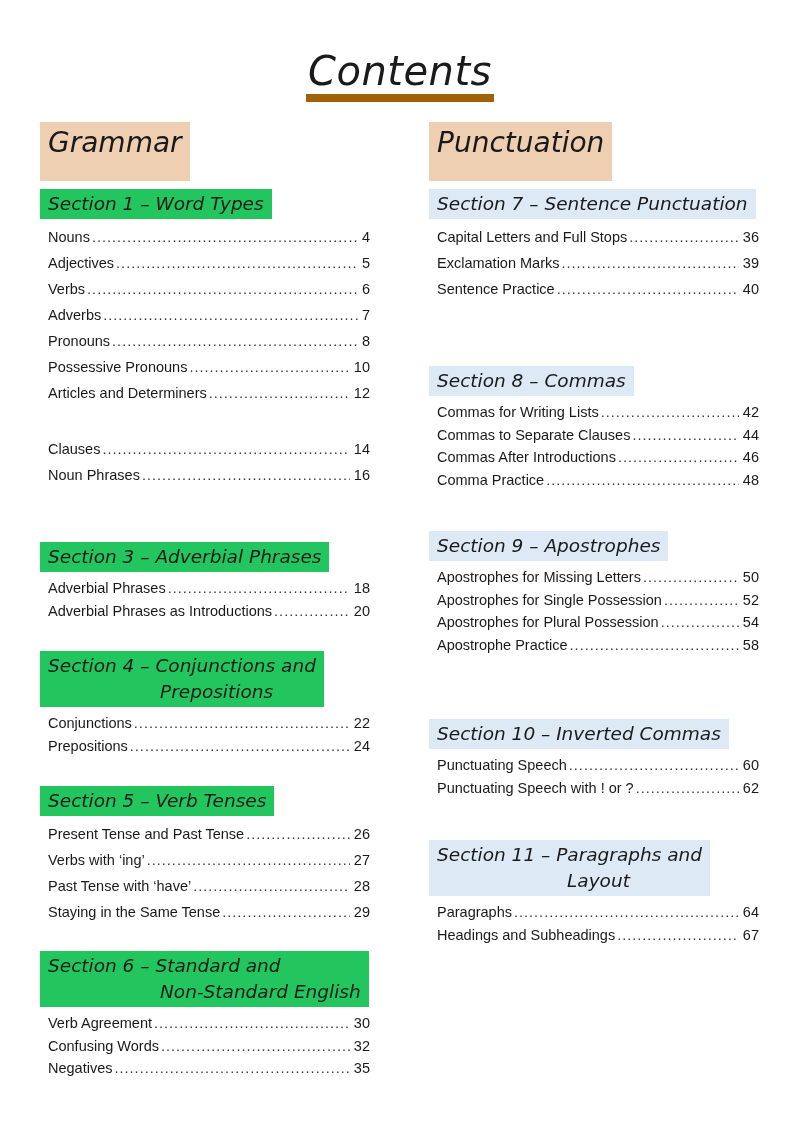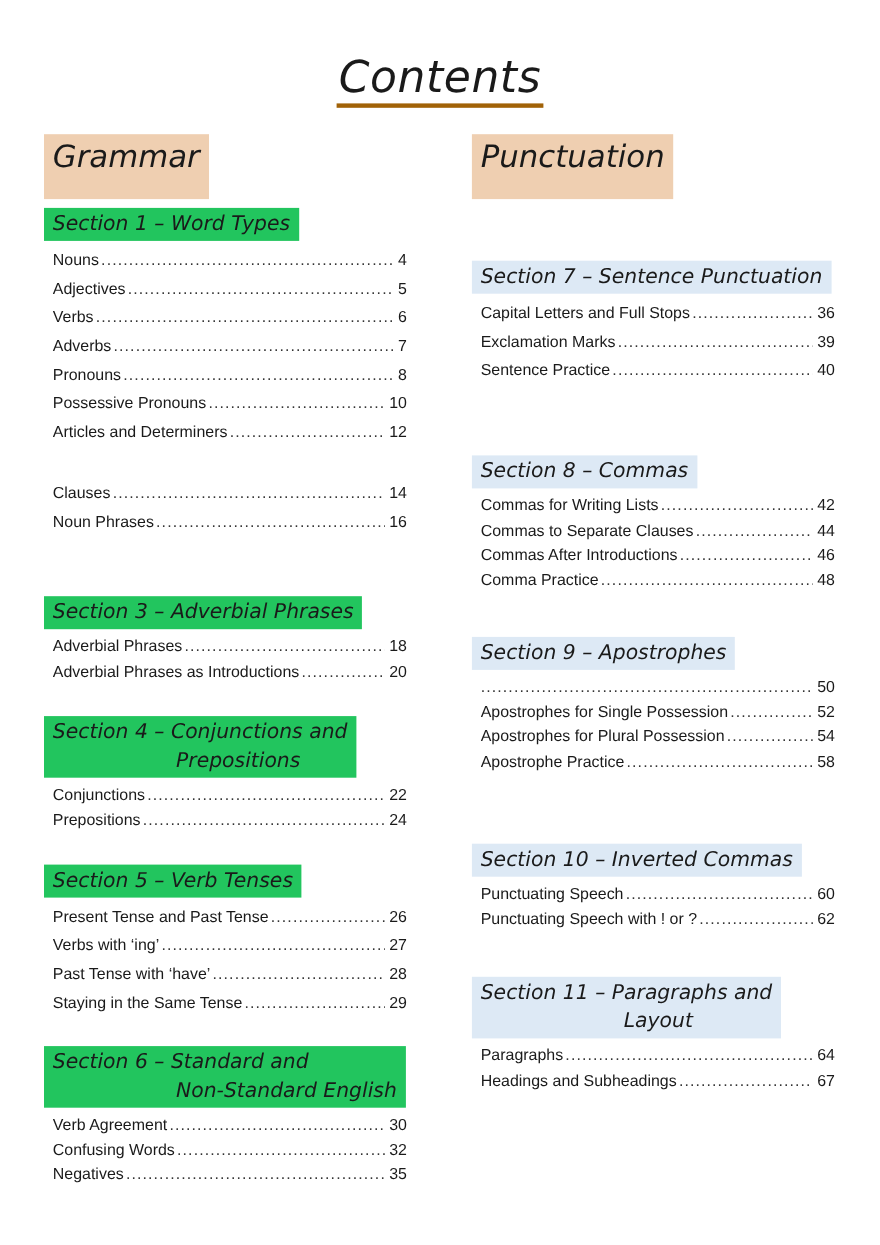--- a/index.html
+++ b/index.html
@@ -1,32 +1,32 @@
 <!DOCTYPE html>
 <html><head>
 <meta charset="utf-8">
 <style>
   html, body { margin: 0; padding: 0; background: #ffffff; }
   body { width: 800px; height: 1132px; position: relative; overflow: hidden;
          font-family: "Liberation Sans", sans-serif; color: #1a1a1a; }
   .title { position: absolute; left: 0; width: 800px; top: 48px; text-align: center;
            font-family: "DejaVu Sans", sans-serif; font-style: italic; font-size: 40px;
            letter-spacing: 0.5px; }
-  .title span { display: inline-block; border-bottom: 4px solid #a16207; line-height: 46px; padding: 0 2px; text-align: right; }
+  .title span { display: inline-block; border-bottom: 8px solid #a16207; line-height: 46px; padding: 0 2px; text-align: right; }
   .col { position: absolute; top: 0; width: 340px; }
   .col.left { left: 40px; }
   .col.right { left: 429px; }
   .part { position: absolute; top: 122px; height: 59px; padding: 0 8px;
           background: #efcfb1; font-family: "DejaVu Sans", sans-serif; font-style: italic;
           font-size: 28px; line-height: 42px; white-space: nowrap; }
   .section { position: absolute; left: 0; }
   .sec-head { display: inline-block; font-family: "DejaVu Sans", sans-serif; font-style: italic;
               font-size: 18.5px; line-height: 26px; padding: 2px 8px; white-space: nowrap; }
   .left .sec-head { background: #22c55e; }
-  .right .sec-head { background: #dde9f5; margin-top: 48px; }
+  .right .sec-head { background: #dde9f5; }
   .sec-head .l2 { display: block; }
   .entry { position: relative; width: 322px; margin-left: 8px; font-size: 14.5px; height: 26px;
            line-height: 26px; display: flex; overflow: hidden; white-space: nowrap; }
   .entry.tight { height: 22.5px; line-height: 22.5px; }
   .entry .label { flex: 0 0 auto; padding-right: 2px; }
   .entry .dots { flex: 1 1 auto; overflow: hidden; letter-spacing: 1px; color: #333; }
   .entry .dots::before { content: "......................................................................................................"; }
   .entry .page { flex: 0 0 auto; padding-left: 4px; }
   .entries { margin-top: 5px; }
 </style>
@@ -187,20 +187,21 @@
           <span class="page">46</span>
         </div>
         <div class="entry tight">
           <span class="label">Comma Practice</span>
           <span class="dots"></span>
           <span class="page">48</span>
         </div>
       </div></div>
     <div class="section" style="top: 531px;"><div class="sec-head"><span class="l1">Section 9 – Apostrophes</span></div><div class="entries">
         <div class="entry tight">
+          <span class="label">Apostrophes for Missing Letters</span>
           <span class="dots"></span>
           <span class="page">50</span>
         </div>
         <div class="entry tight">
           <span class="label">Apostrophes for Single Possession</span>
           <span class="dots"></span>
           <span class="page">52</span>
         </div>
         <div class="entry tight">
           <span class="label">Apostrophes for Plural Possession</span>

